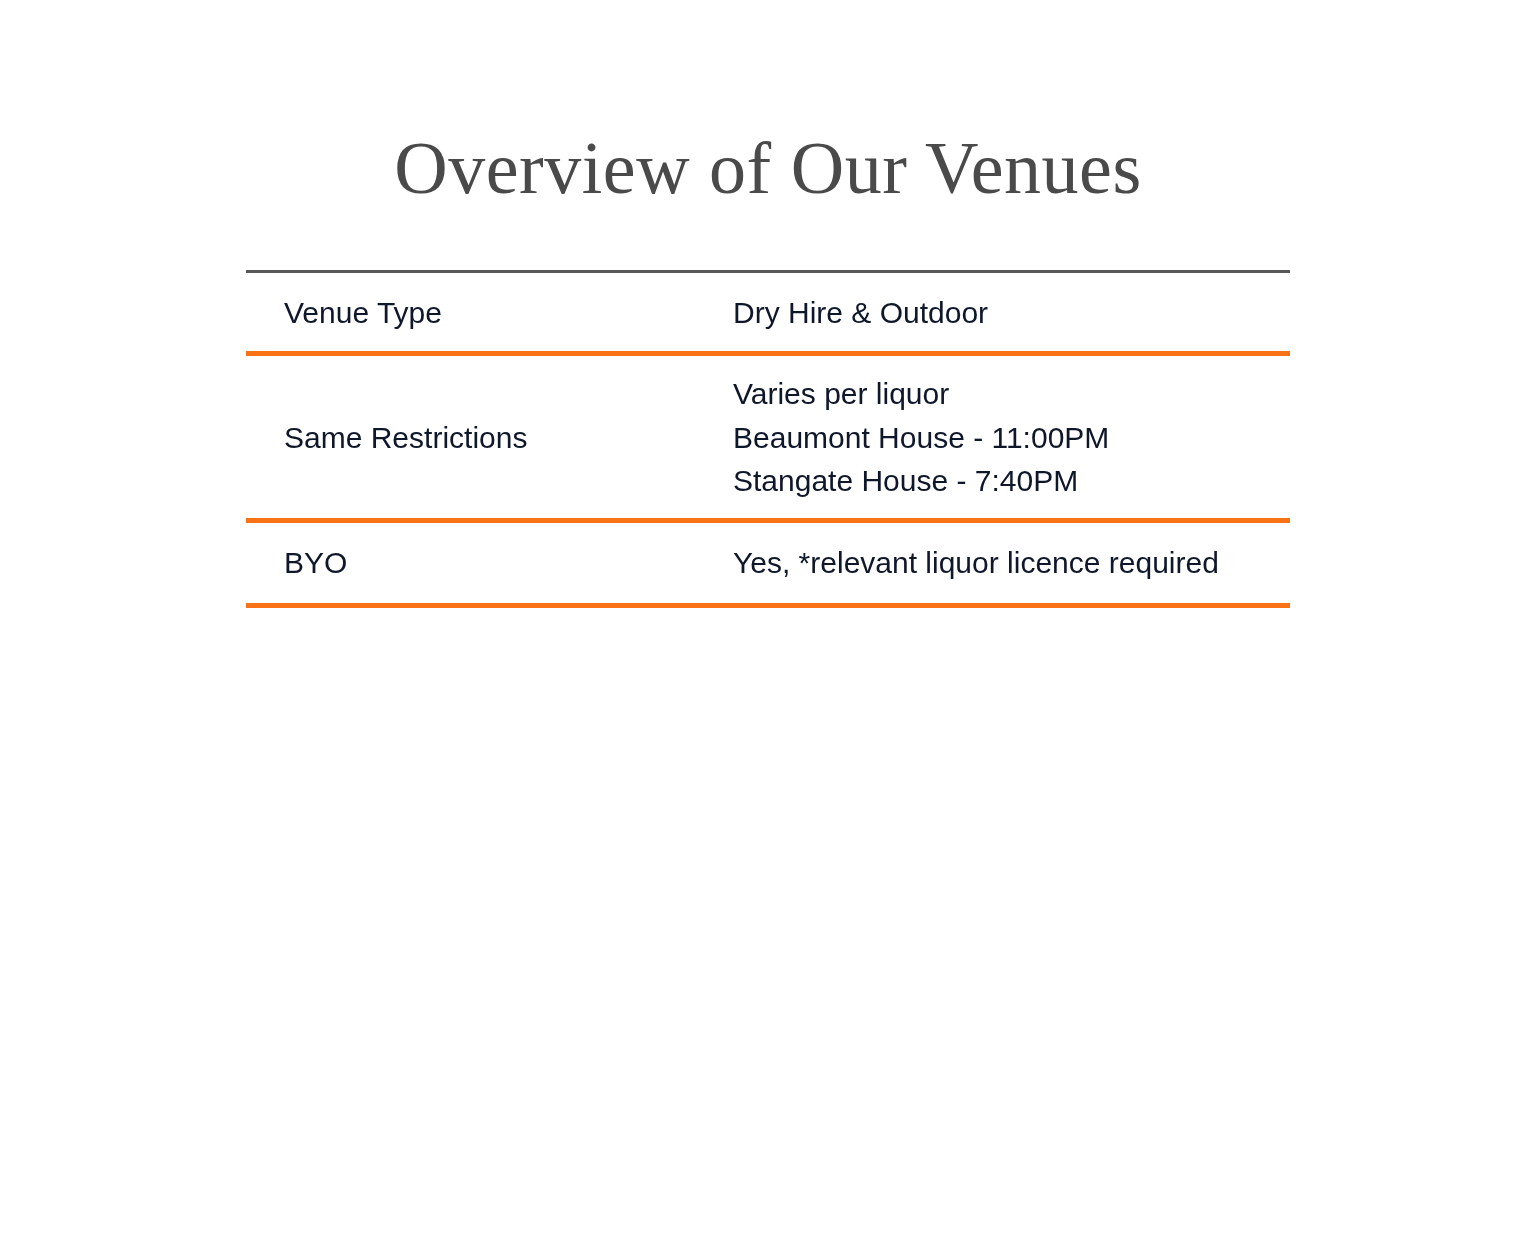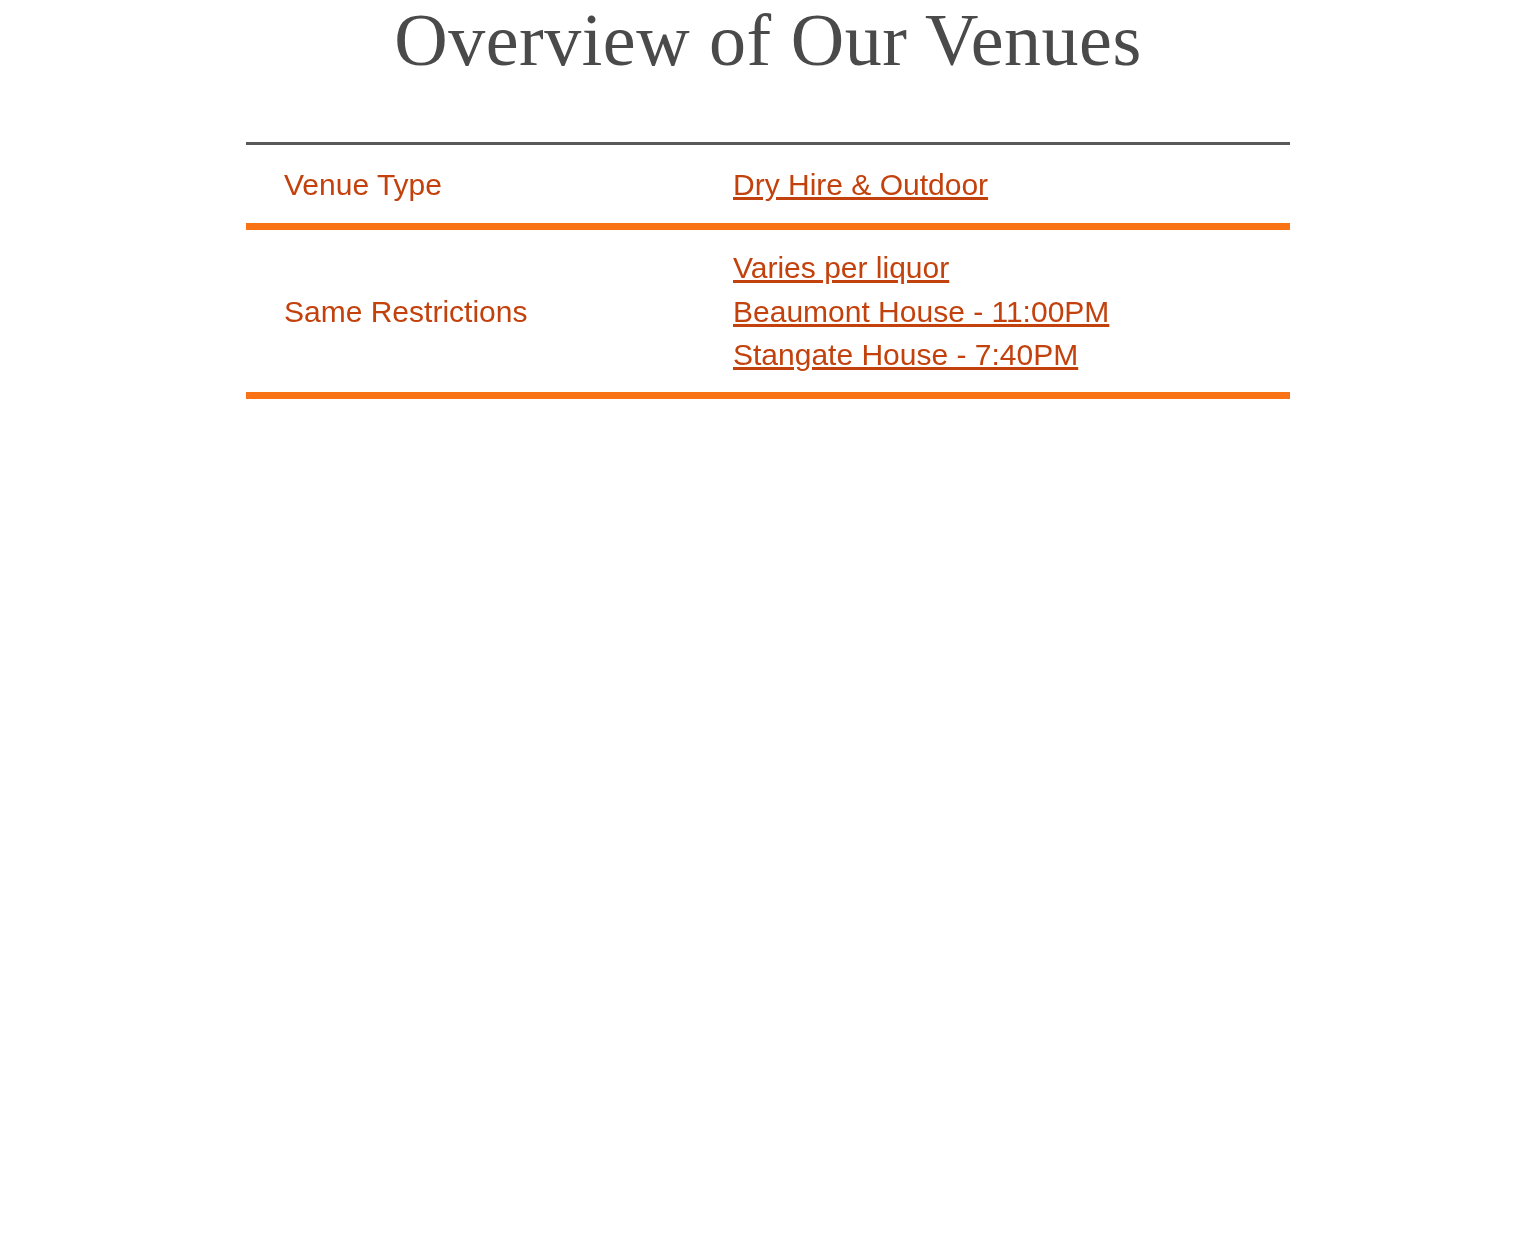--- a/index.html
+++ b/index.html
@@ -21,50 +21,50 @@
     box-sizing: border-box;
   }
   .page-title {
     font-family: "Liberation Serif", serif;
     font-size: 74px;
     font-weight: 400;
     color: #4a4a4a;
     text-align: center;
     letter-spacing: 0.5px;
     margin: 0;
+    padding-top: 128px;
     line-height: 1.1;
   }
   .table-wrap {
     margin: 0 auto;
     width: 1044px;
     padding-top: 61px;
   }
   table.venue-table {
     width: 100%;
     border-collapse: collapse;
     table-layout: fixed;
   }
   table.venue-table td {
     vertical-align: middle;
     font-size: 30px;
     line-height: 1.44;
-    color: #c2410c;
+    color: #0f172a;
     padding: 16px 0 16px 0;
     border-top: 3px solid #595959;
-    border-bottom: 7px solid #f97316;
+    border-bottom: 5px solid #f97316;
   }
   table.venue-table tr td.label {
     width: 487px;
     padding-left: 38px;
     box-sizing: border-box;
   }
   table.venue-table tr td.value {
     padding-left: 0;
     padding-right: 4px;
-    text-decoration: underline;
   }
   table.venue-table tr + tr td {
     border-top: none;
   }
   .val-line { display: block; }
   .justified {
     text-align: justify;
     text-align-last: left;
   }
   .r-venue-type td { height: 46px; }
@@ -96,19 +96,25 @@
           <td class="label">Same Restrictions</td>
           <td class="value">
             <span class="val-line">Varies per liquor</span>
             <span class="val-line">Beaumont House - 11:00PM</span>
             <span class="val-line">Stangate House - 7:40PM</span>
           </td>
         </tr>
 
 
 
+        <tr class="r-byo">
+          <td class="label">BYO</td>
+          <td class="value">
+            <span class="val-line">Yes, *relevant liquor licence required</span>
+          </td>
+        </tr>
 
 
       </tbody>
     </table>
   </div>
 
 </div>
 
 </body></html>

